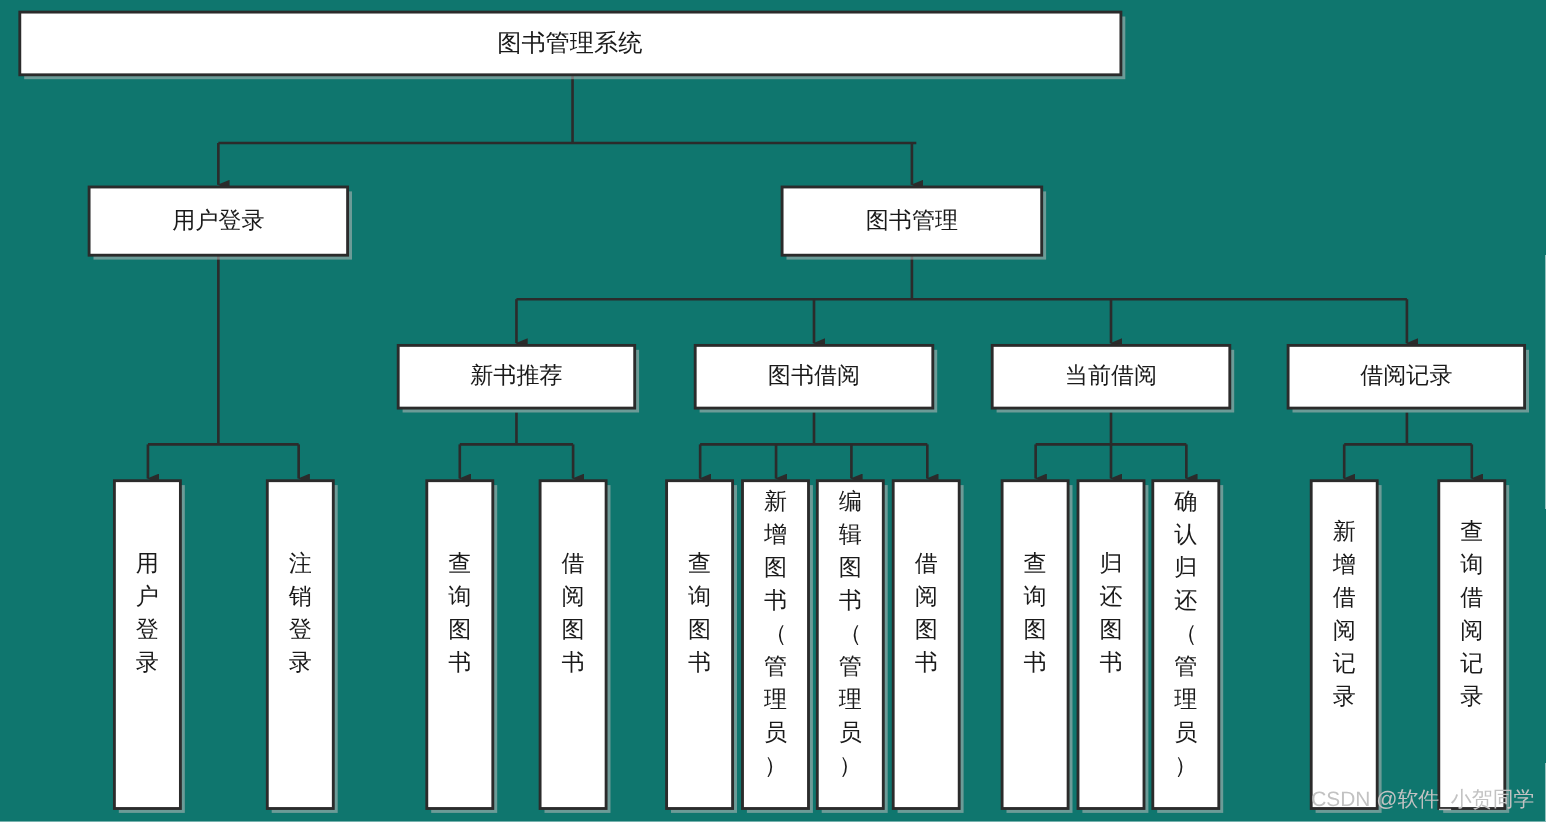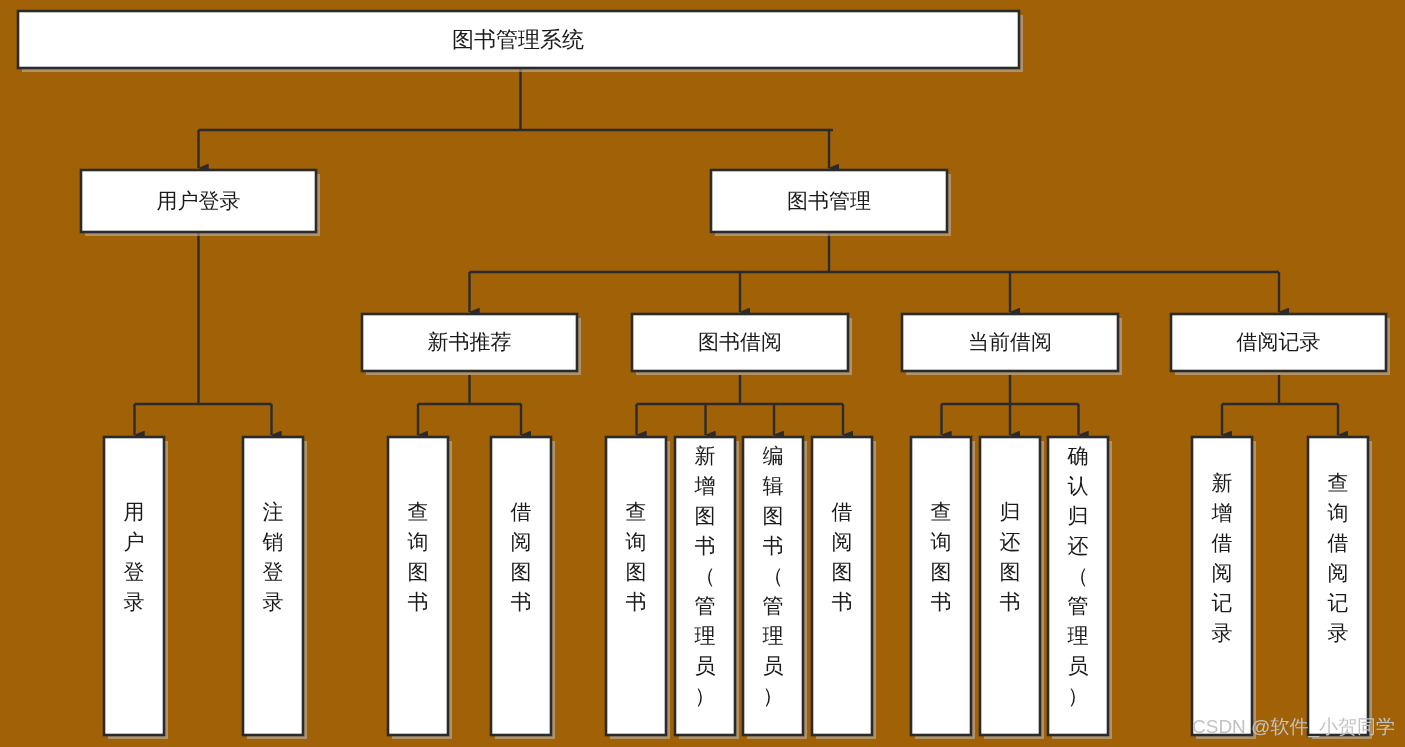--- a/index.html
+++ b/index.html
@@ -8,21 +8,21 @@
     padding: 0;
     background: #ffffff;
   }
   body {
     font-family: "Liberation Sans", "DejaVu Sans", sans-serif;
   }
   #diagram-root {
     position: relative;
     width: 1405px;
     height: 747px;
-    background: #a16207;
+    background: #0f766e;
     overflow: hidden;
   }
   svg#flow-svg {
     position: absolute;
     top: 0;
     left: 0;
     width: 1405px;
     height: 747px;
     display: block;
   }

